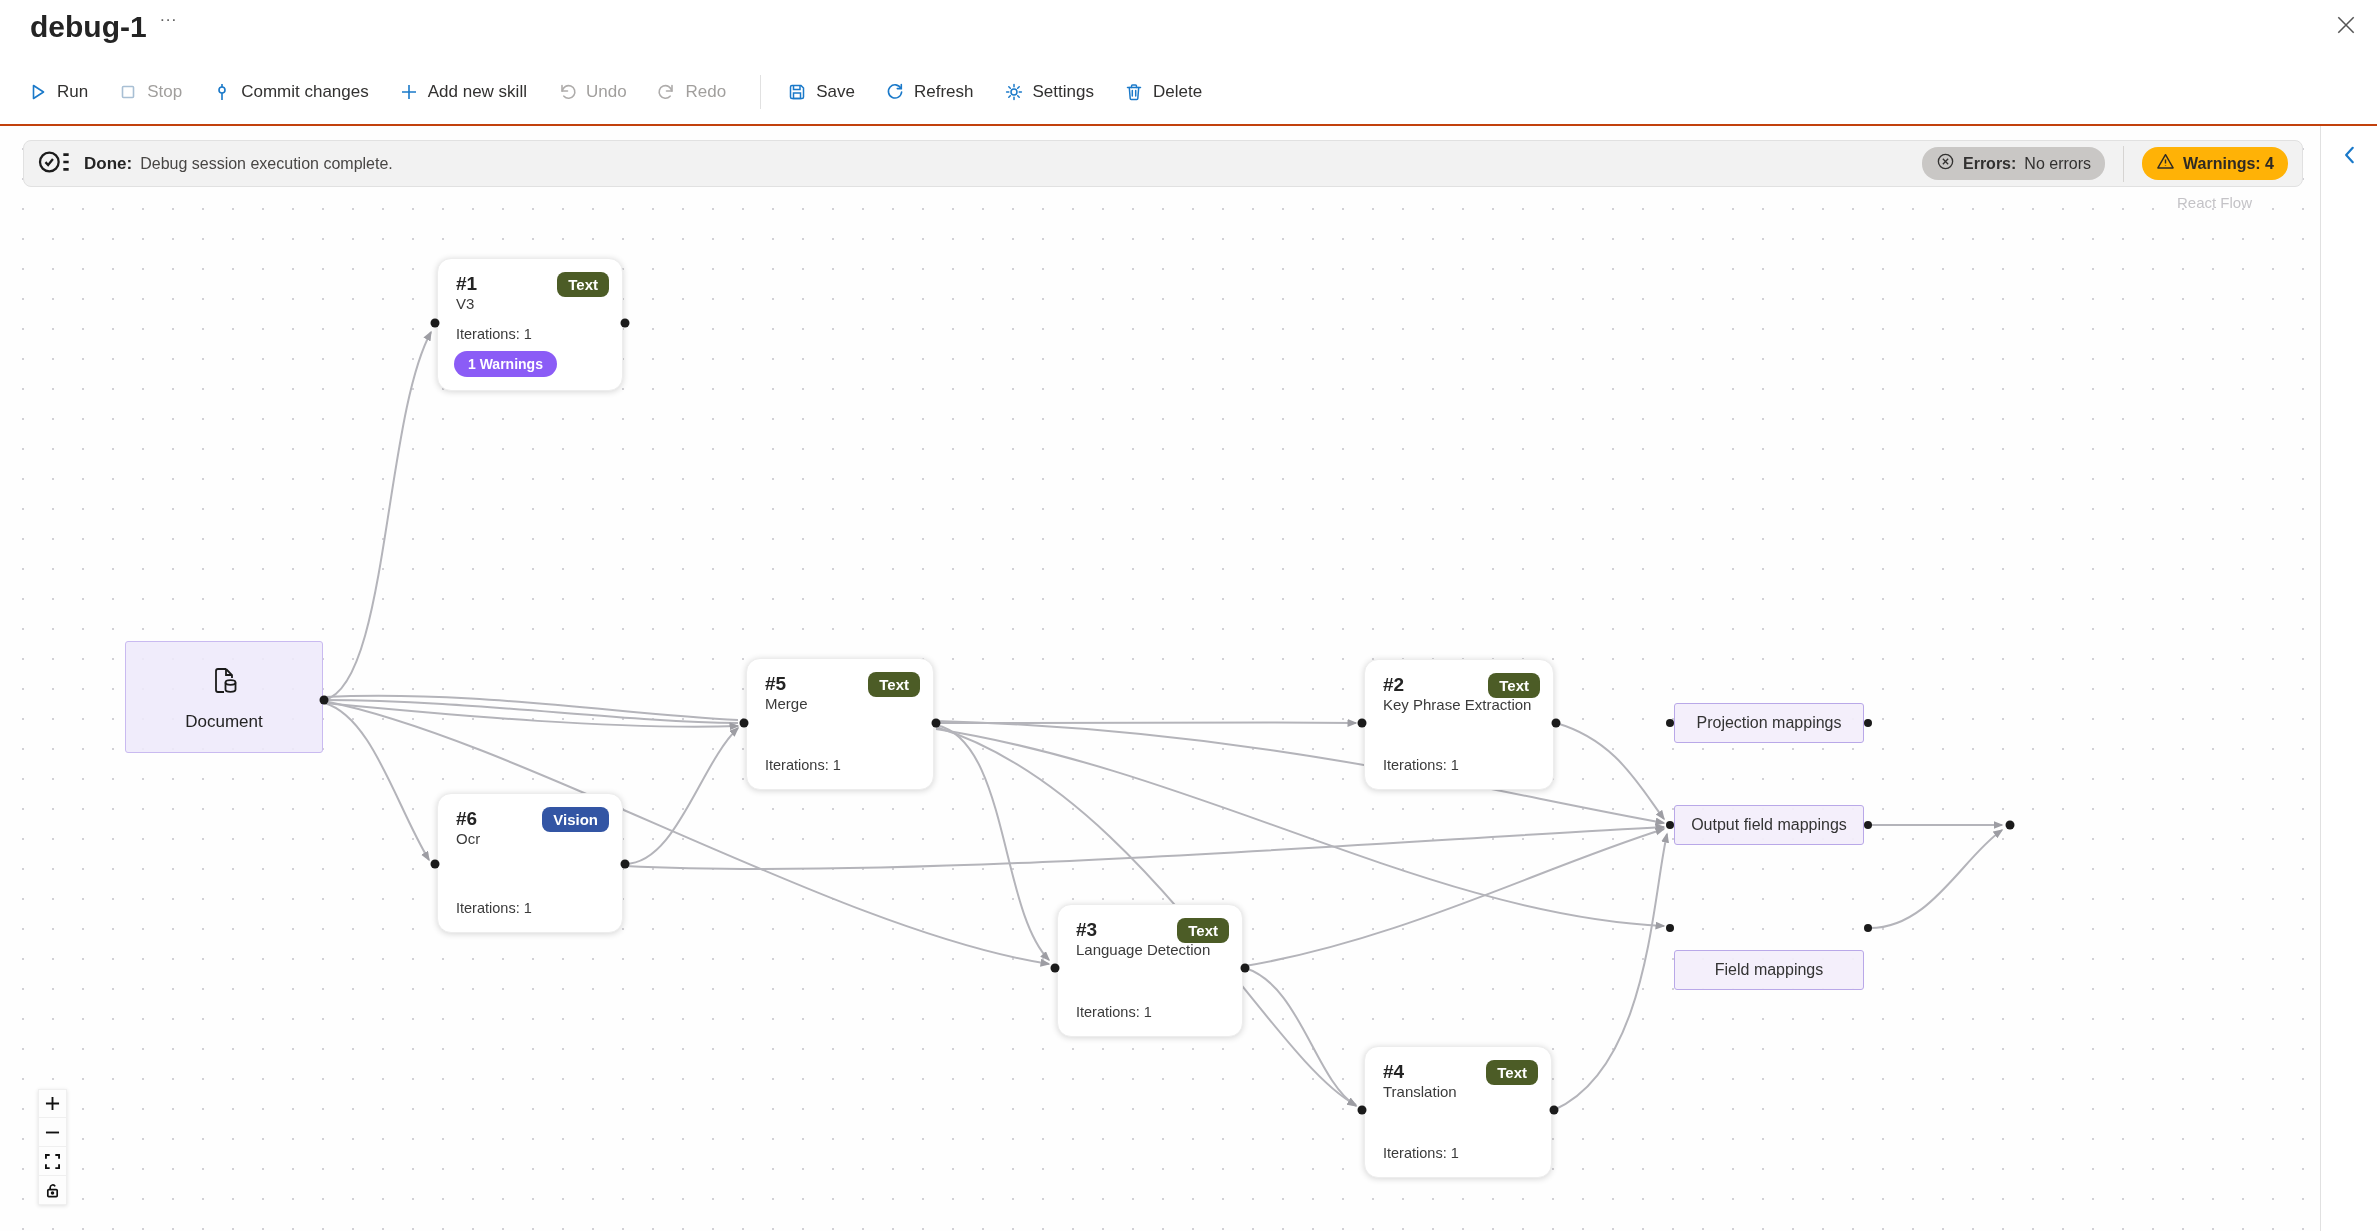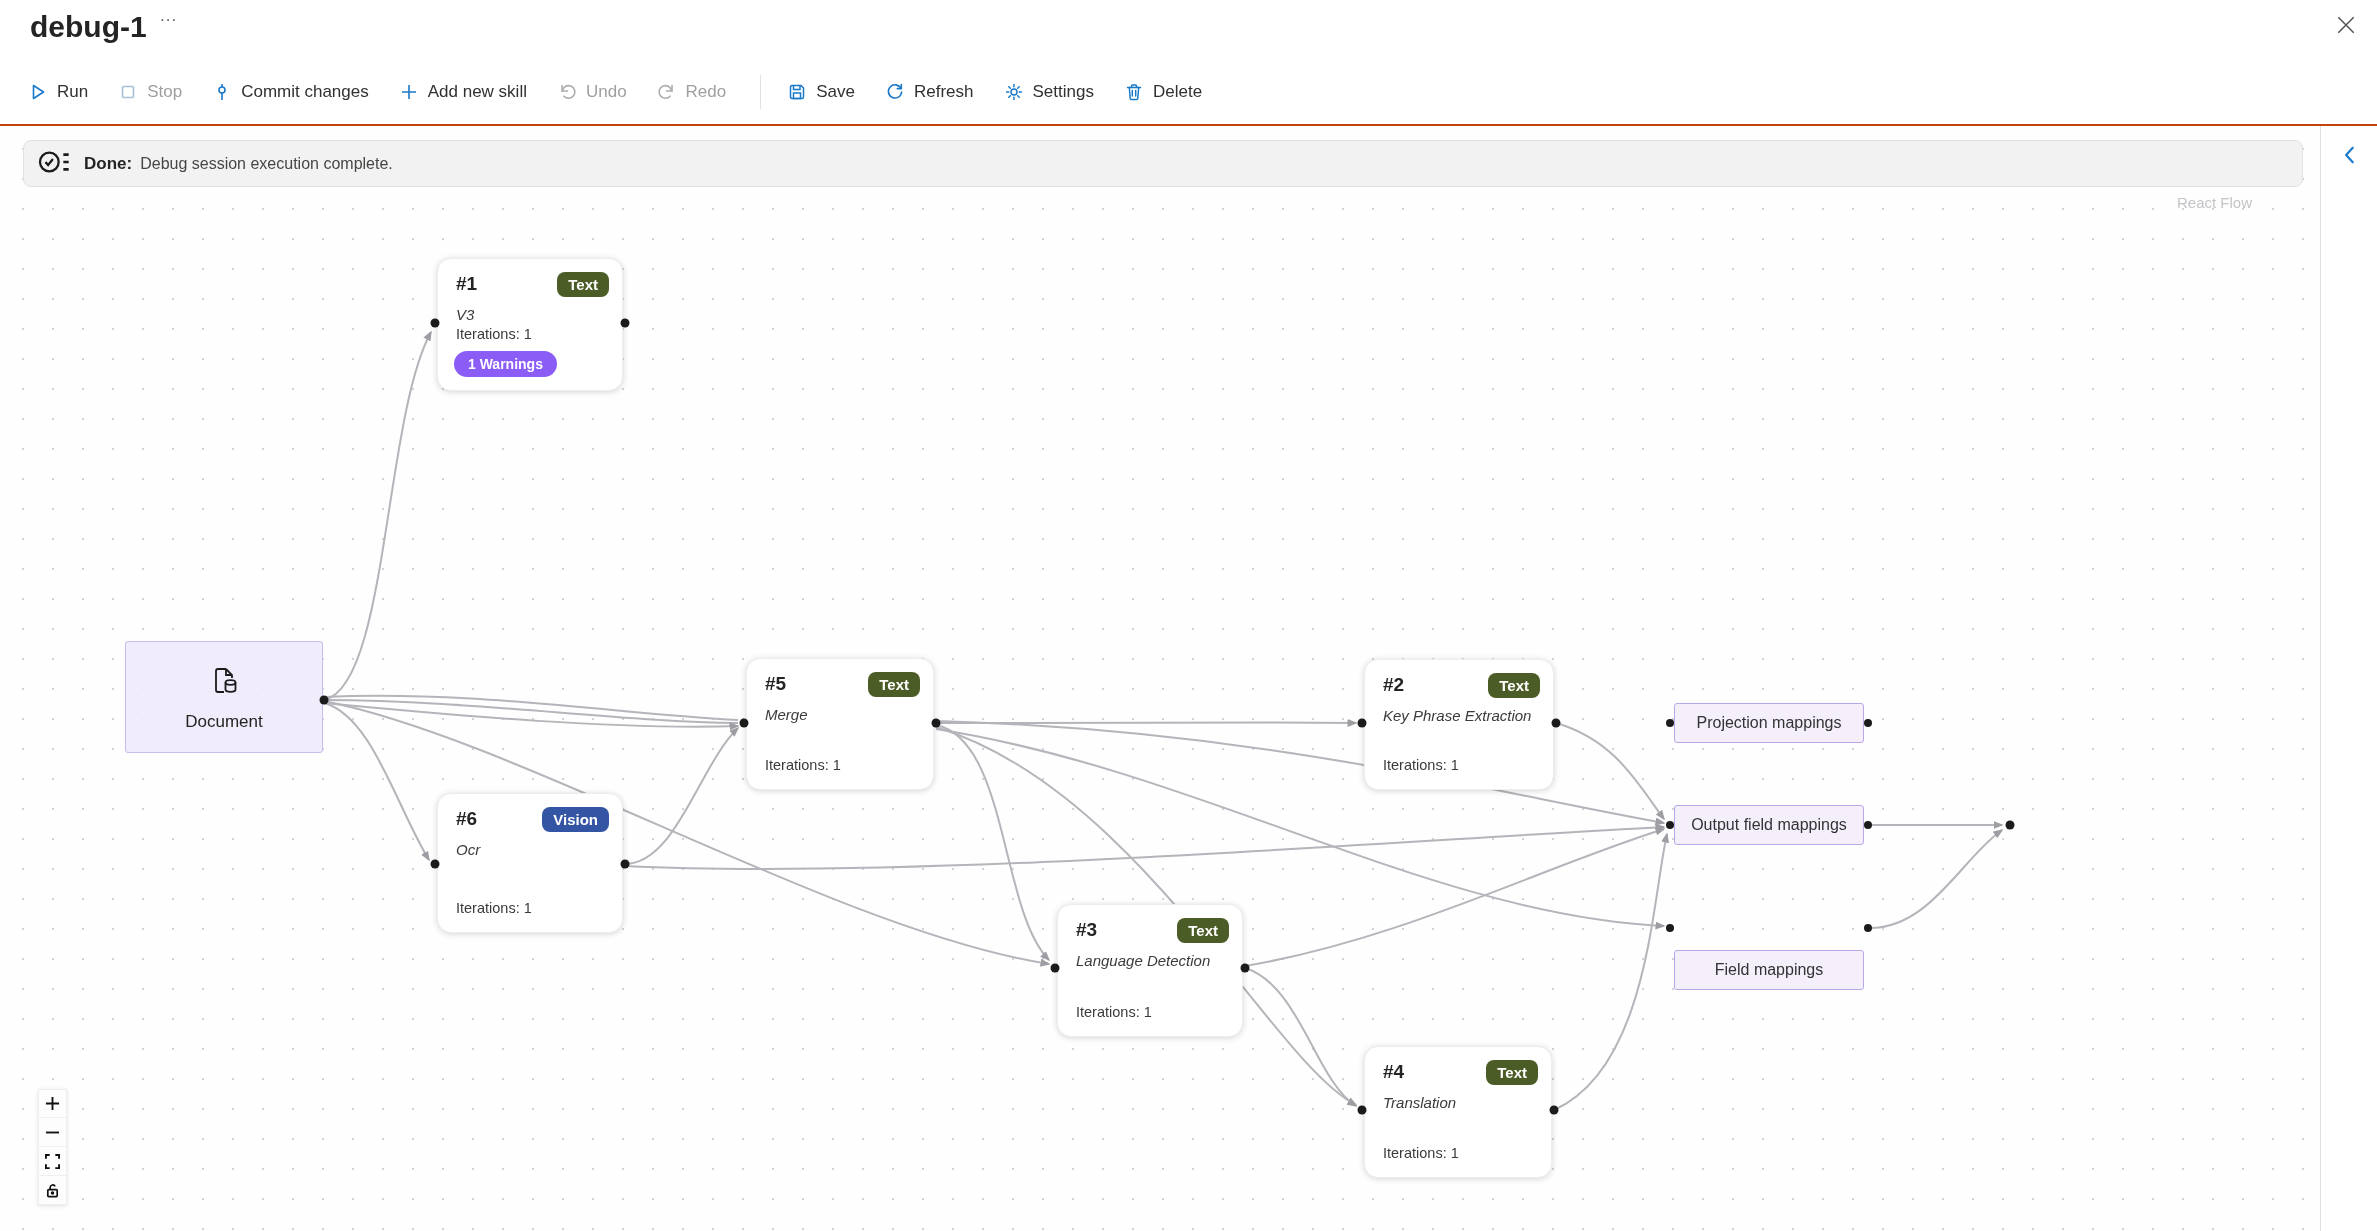--- a/index.html
+++ b/index.html
@@ -47,21 +47,21 @@
   svg.edges { z-index:1; }
   svg.handles { z-index:5; pointer-events:none; }
   .edge { fill:none; stroke:#b4b4ba; stroke-width:2; }
   .handle { fill:#1b1b1b; }
 
   
   .node { position:absolute; z-index:3; }
   .skill-node { background:#fff; border:1px solid #ededed; border-radius:14px;
     box-shadow:0 1px 6px rgba(0,0,0,0.16); padding:14px 18px; cursor:pointer; }
   .skill-id { font-size:19px; font-weight:bold; color:#242424; }
-  .skill-name { font-size:15px; color:#3b3b3b; margin-top:11px;font-style:italic; }
+  .skill-name { font-size:15px; color:#3b3b3b; margin-top:0; }
   .skill-iter { position:absolute; left:18px; bottom:16px; font-size:14.5px; color:#3b3b3b; }
   .skill-node.has-warn .skill-iter { bottom:48px; }
   .badge { position:absolute; top:13px; right:13px; color:#fff; font-weight:bold; font-size:15px;
     padding:4px 11px; border-radius:8px; }
   .badge-text { background:#4c5c26; }
   .badge-vision { background:#3355a4; }
   .warn-pill { position:absolute; left:16px; bottom:13px; background:#8b5cf6; color:#fff;
     font-size:14px; font-weight:bold; padding:5px 14px; border-radius:14px; }
 
   .io-node { background:rgba(238,233,250,0.88); border:1px solid #c9baf0; border-radius:3px;
@@ -199,20 +199,38 @@
 
 <div class="status-bar">
   <div class="status-left">
     <span><svg width="32" height="28" viewBox="0 0 24 21" fill="none" stroke="#1b1b1b" stroke-width="1.7">
           <circle cx="8.5" cy="10.5" r="7"></circle>
           <path d="M5.6 10.6 l2 2.1 l3.6-4.4"></path>
           <path d="M19 5 h4 M19 10.5 h4 M19 16 h4" stroke-width="2"></path>
         </svg></span>
     <span class="status-title">Done:</span>
     <span class="status-msg">Debug session execution complete.</span>
+  </div>
+  <div class="status-right">
+    <div class="pill pill-errors">
+      <span><svg width="19" height="19" viewBox="0 0 20 20" fill="none" stroke="#323130" stroke-width="1.4">
+            <circle cx="10" cy="10" r="7.5"></circle>
+            <path d="M7.2 7.2 l5.6 5.6 M12.8 7.2 l-5.6 5.6"></path>
+          </svg></span>
+      <b>Errors:</b>
+      <span>No errors</span>
+    </div>
+    <div class="status-vdiv"></div>
+    <div class="pill pill-warnings">
+      <span><svg width="19" height="19" viewBox="0 0 20 20" fill="none" stroke="#2e2a24" stroke-width="1.5" stroke-linejoin="round">
+            <path d="M10 2.8 L18 16.8 H2 Z"></path>
+            <path d="M10 8 v4 M10 14.2 v0.6"></path>
+          </svg></span>
+      <span>Warnings: 4</span>
+    </div>
   </div>
 </div>
 
 <div class="canvas">
   <div class="watermark">React Flow</div>
 
   <svg class="edges" width="2320" height="1105" viewBox="0 0 2320 1105">
     <defs>
       <marker id="arrow" markerWidth="12" markerHeight="12" refX="8.5" refY="4" orient="auto" markerUnits="userSpaceOnUse">
         <path d="M0,0 L10,4 L0,8 z" fill="#9d9da3"></path>

